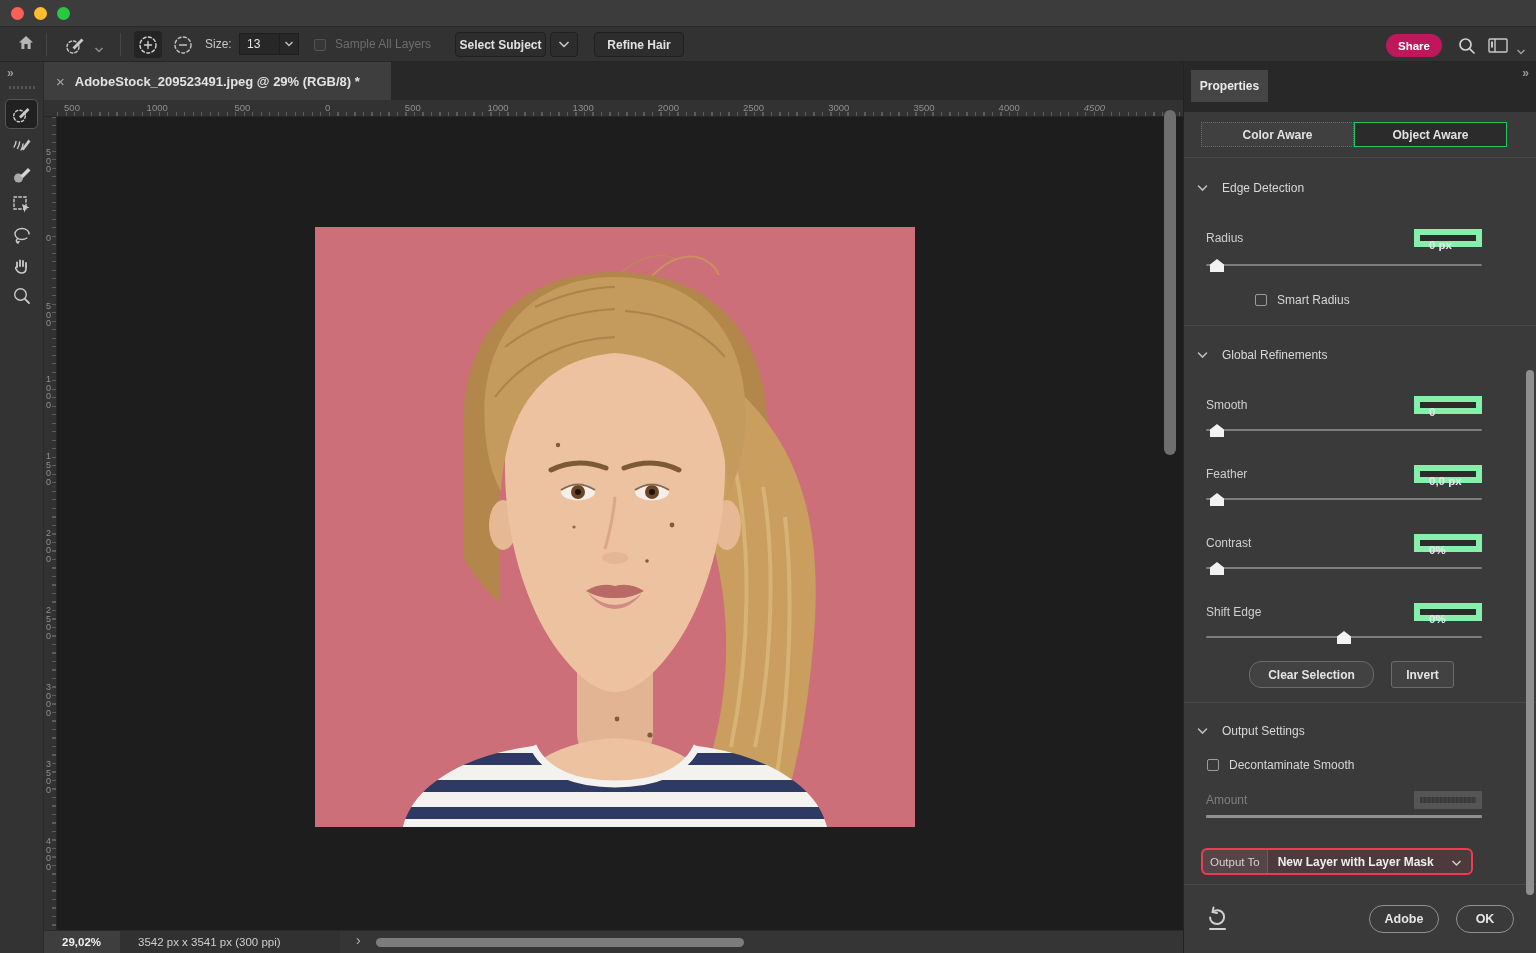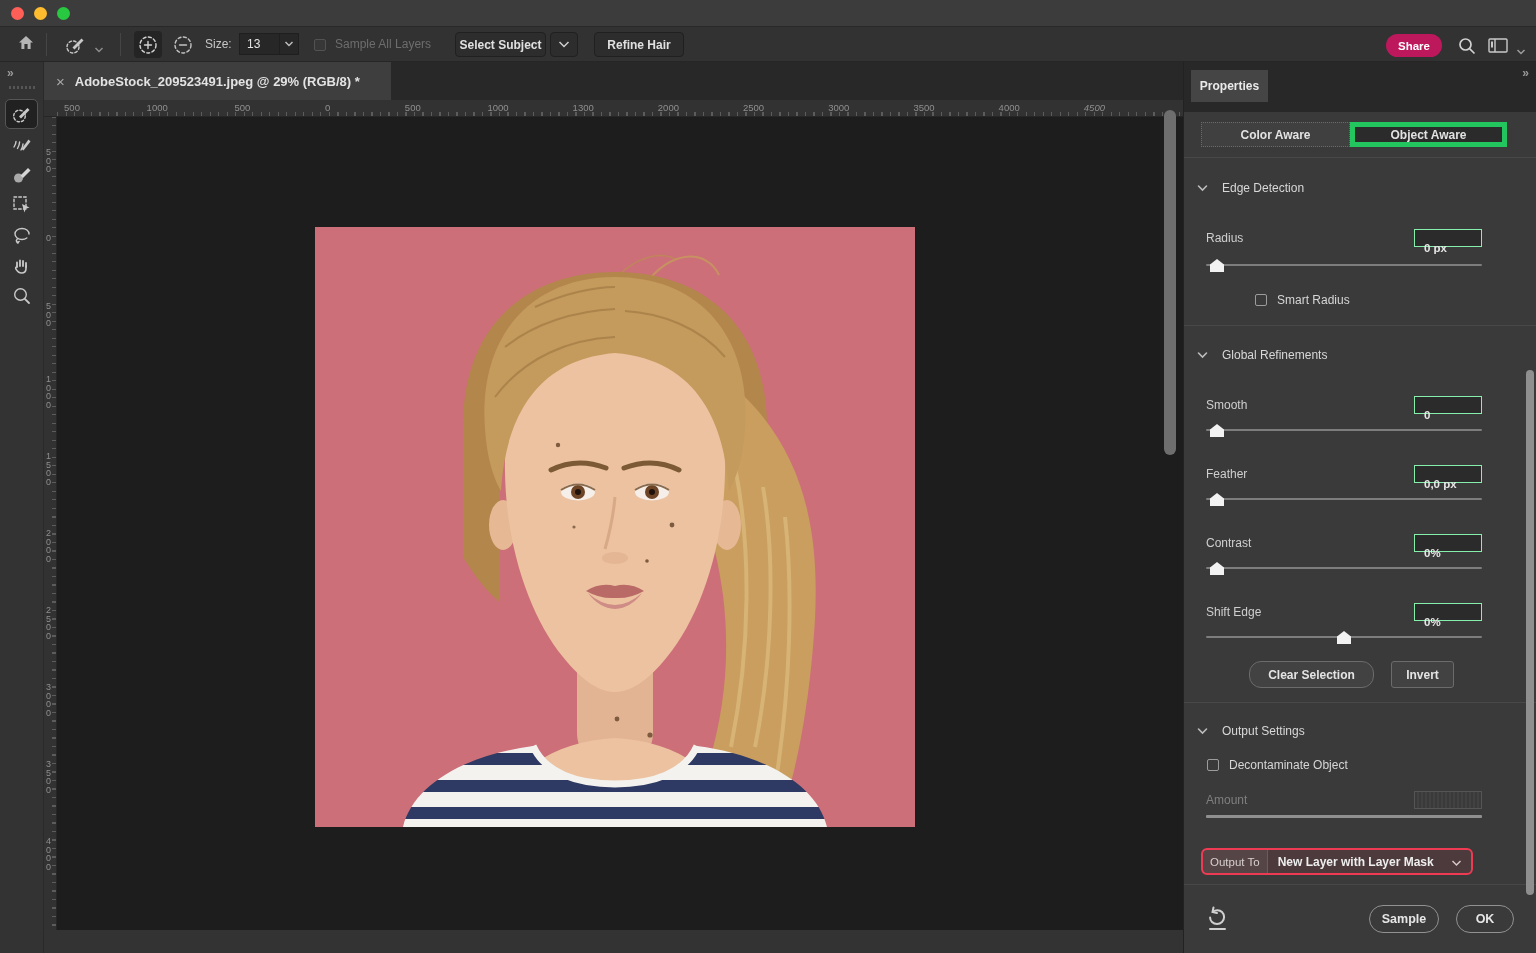--- a/index.html
+++ b/index.html
@@ -71,27 +71,27 @@
   .h-scrollbar { position:absolute; left:332px; top:7px; width:368px; height:9px; background:#7c7c7c; border-radius:5px; }
 
   
   .panel-header { position:absolute; left:1183px; top:62px; width:353px; height:50px; background:#282828; border-left:1px solid #222; }
   .props-tab { position:absolute; left:7px; top:8px; width:77px; height:32px; background:#454545; color:#eaeaea; font-size:12px; font-weight:bold; display:flex; align-items:center; justify-content:center; }
   .panel-chev { position:absolute; right:8px; top:4px; }
   .panel { position:absolute; left:1183px; top:112px; width:353px; height:841px; background:#3a3a3a; border-left:1px solid #222; color:#cfcfcf; }
   .seg { position:absolute; left:17px; top:10px; width:306px; height:25px; display:flex; }
   .seg-btn { flex:1; font-size:12px; font-weight:bold; color:#e2e2e2; display:flex; align-items:center; justify-content:center; }
   .seg-btn.inactive { background:#404040; border:1px dotted #6a6a6a; }
-  .seg-btn.active { background:#2b2b2b; border:5px solid #22c55e; }
+  .seg-btn.active { background:#2b2b2b; border:1px solid #22c55e; }
   .divider { position:absolute; left:0; width:100%; height:1px; background:#484848; }
   .sec-head { position:absolute; left:13px; display:flex; align-items:center; gap:14px; color:#d8d8d8; font-size:12px; }
   .chev-icon svg { stroke:#bdbdbd; fill:none; stroke-width:1.6; stroke-linecap:round; }
   .row-label { position:absolute; left:22px; font-size:12px; color:#cfcfcf; }
   .row-label.dim { color:#7f7f7f; }
-  .val-box { position:absolute; left:230px; width:68px; height:18px; background:#2b2b2b; border:1px solid #86efac; color:#e6e6e6; font-size:11.5px; font-weight:bold; padding:12px 0 0 9px; }
+  .val-box { position:absolute; left:230px; width:68px; height:18px; background:#2b2b2b; border:6px solid #86efac; color:#e6e6e6; font-size:11.5px; font-weight:bold; padding:4px 0 0 9px; }
   .val-box.dim { background:repeating-linear-gradient(90deg,#3a3a3a 0 2px,#424242 2px 4px); border-color:#555; }
   .track { position:absolute; left:22px; width:276px; height:2px; background:#7d7d7d; border-radius:1px; }
   .track.thick { height:3px; background:#8f8f8f; }
   .thumb { position:absolute; width:14px; height:13px; background:#f2f2f2; clip-path:polygon(50% 0,100% 42%,100% 100%,0 100%,0 42%); }
   .check-row { position:absolute; left:23px; display:flex; align-items:center; gap:10px; font-size:12px; color:#d6d6d6; }
   .check-row .checkbox { background:transparent; border-color:#9c9c9c; }
   .panel-btn { position:absolute; height:27px; background:#424242; border:1px solid #6b6b6b; border-radius:3px; color:#e4e4e4; font-size:12px; font-weight:bold; display:flex; align-items:center; justify-content:center; }
   .output-box { position:absolute; left:17px; top:736px; width:272px; height:27px; border:2px solid #ee3a52; border-radius:6px; background:rgba(238,58,82,0.10); display:flex; align-items:center; }
   .output-label { font-size:11.5px; color:#d8d0d0; background:rgba(255,255,255,0.06); height:100%; display:flex; align-items:center; padding:0 7px; border-right:1px solid rgba(255,255,255,0.12); }
   .output-value { font-size:12px; font-weight:bold; color:#eee; padding-left:10px; flex:1; }
@@ -340,20 +340,26 @@
       <circle cx="357" cy="298" r="2.4" fill="#7e5b3e"></circle>
       <circle cx="332" cy="334" r="1.8" fill="#7e5b3e"></circle>
       <circle cx="259" cy="300" r="1.6" fill="#8a6a4c"></circle>
 
       <path d="M88 600 C98 558 150 528 218 519 C230 546 262 557 300 557 C338 557 370 546 382 519 C450 528 502 558 512 600 Z" fill="url(#stripes)"></path>
       <path d="M218 519 C230 546 262 557 300 557 C338 557 370 546 382 519" stroke="#f3f2ee" stroke-width="7" fill="none"></path>
     </svg>
   </div>
   <div class="v-scrollbar"></div>
 
+  <div class="statusbar">
+    <div class="zoom-box">29,02%</div>
+    <div class="dims-box">3542 px x 3541 px (300 ppi)</div>
+    <span class="status-chev">›</span>
+    <div class="h-scrollbar"></div>
+  </div>
 
   <div class="panel-header">
     <div class="props-tab">Properties</div>
     <span class="dbl-chevron panel-chev">»</span>
   </div>
 
   <div class="panel">
     <div class="seg">
       <div class="seg-btn inactive">Color Aware</div>
       <div class="seg-btn active">Object Aware</div>
@@ -408,21 +414,21 @@
     <div class="divider" style="top:590px;"></div>
 
     <div class="sec-head" style="top:612px;">
       <span class="chev-icon"><svg width="11" height="8" viewBox="0 0 11 8">
             <path d="M1.5 2 L5.5 6 L9.5 2"></path>
           </svg></span>
       <span>Output Settings</span>
     </div>
     <div class="check-row" style="top:646px;">
       <span class="checkbox"></span>
-      <span>Decontaminate Object</span>
+      <span>Decontaminate Smooth</span>
     </div>
     <span class="row-label dim" style="top:681px;">Amount</span>
     <div class="val-box dim" style="top:679px;"></div>
     <div class="track thick" style="top:703px;"></div>
 
     <div class="output-box">
       <span class="output-label">Output To</span>
       <span class="output-value">New Layer with Layer Mask</span>
       <span class="output-chevron">
         <svg width="11" height="8" viewBox="0 0 11 8" fill="none" stroke="#d8c6c8" stroke-width="1.5">
@@ -432,18 +438,18 @@
     </div>
     <div class="divider" style="top:772px;"></div>
 
     <span style="position:absolute; left:22px; top:794px;">
       <svg width="24" height="26" viewBox="0 0 24 26" fill="none" stroke="#d0d0d0" stroke-width="2" stroke-linecap="round">
         <path d="M7 5.5 C9.5 3.6 13.5 3.6 16 6 C18.8 8.8 18.8 13.2 16 16 C13.2 18.8 8.8 18.8 6 16 C4.7 14.7 4.1 13.1 4.1 11.4"></path>
         <path d="M7.5 1.5 L6.5 6 L11 7" fill="none"></path>
         <path d="M4 23 H19"></path>
       </svg>
     </span>
-    <div class="pill-btn" style="left:185px; width:70px;">Sample</div>
+    <div class="pill-btn" style="left:185px; width:70px;">Adobe</div>
     <div class="pill-btn" style="left:272px; width:58px;">OK</div>
   </div>
 
   <div class="panel-scrollbar"></div>
 </div>
 
 </body></html>

